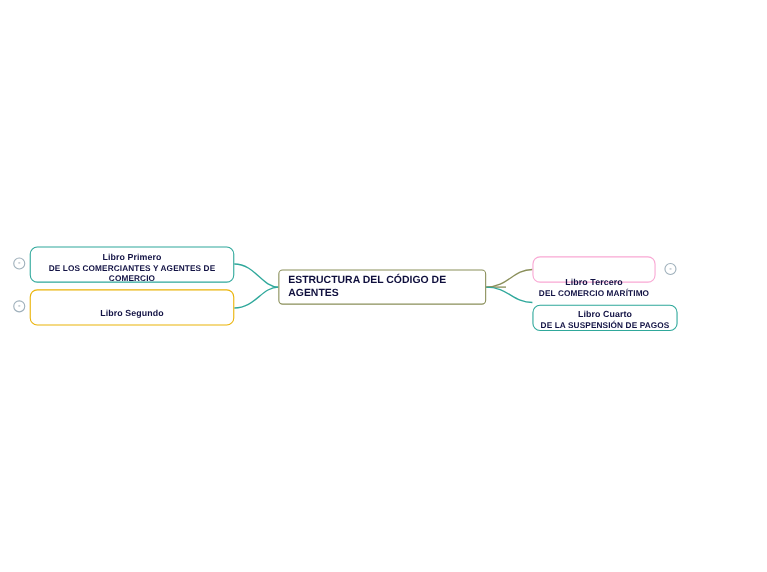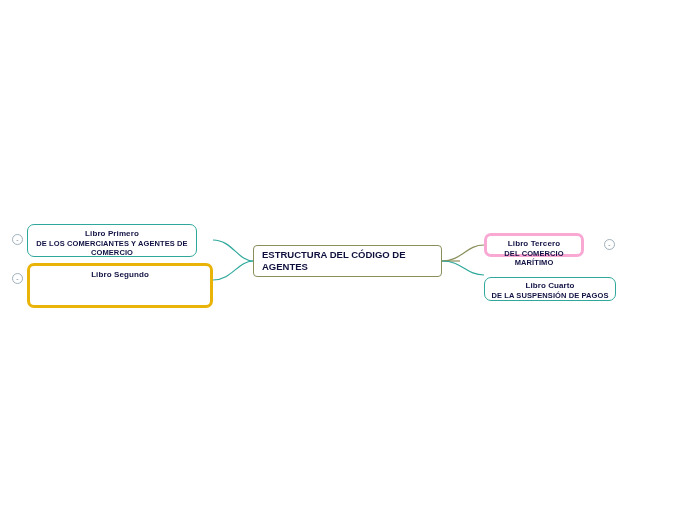--- a/index.html
+++ b/index.html
@@ -66,41 +66,41 @@
   #root-node .root-label {
     font-weight: bold;
     font-size: 9.5px;
     color: #0f0f3d;
     line-height: 1.3;
   }
   
   #node-libro-primero {
     left: 27px;
     top: 224px;
-    width: 170px;
+    width: 186px;
     height: 33px;
     border: 1px solid #2fa89b;
     padding-top: 4px;
   }
   #node-libro-segundo {
     left: 27px;
     top: 263px;
     width: 186px;
-    height: 45px;
-    border: 3px solid #eab308;
-    padding-top: 4px;
+    height: 33px;
+    border: 1px solid #eab308;
+    padding-top: 16px;
   }
   
   #node-libro-tercero {
     left: 484px;
     top: 233px;
-    width: 100px;
+    width: 112px;
     height: 24px;
-    border: 3px solid #f9a8d4;
-    padding-top: 3px;
+    border: 1px solid #f9a8d4;
+    padding-top: 18px;
   }
   #node-libro-cuarto {
     left: 484px;
     top: 263px;
     width: 132px;
     height: 24px;
     border: 1px solid #2fa89b;
     padding-top: 3px;
     margin-top: 14px;
   }

